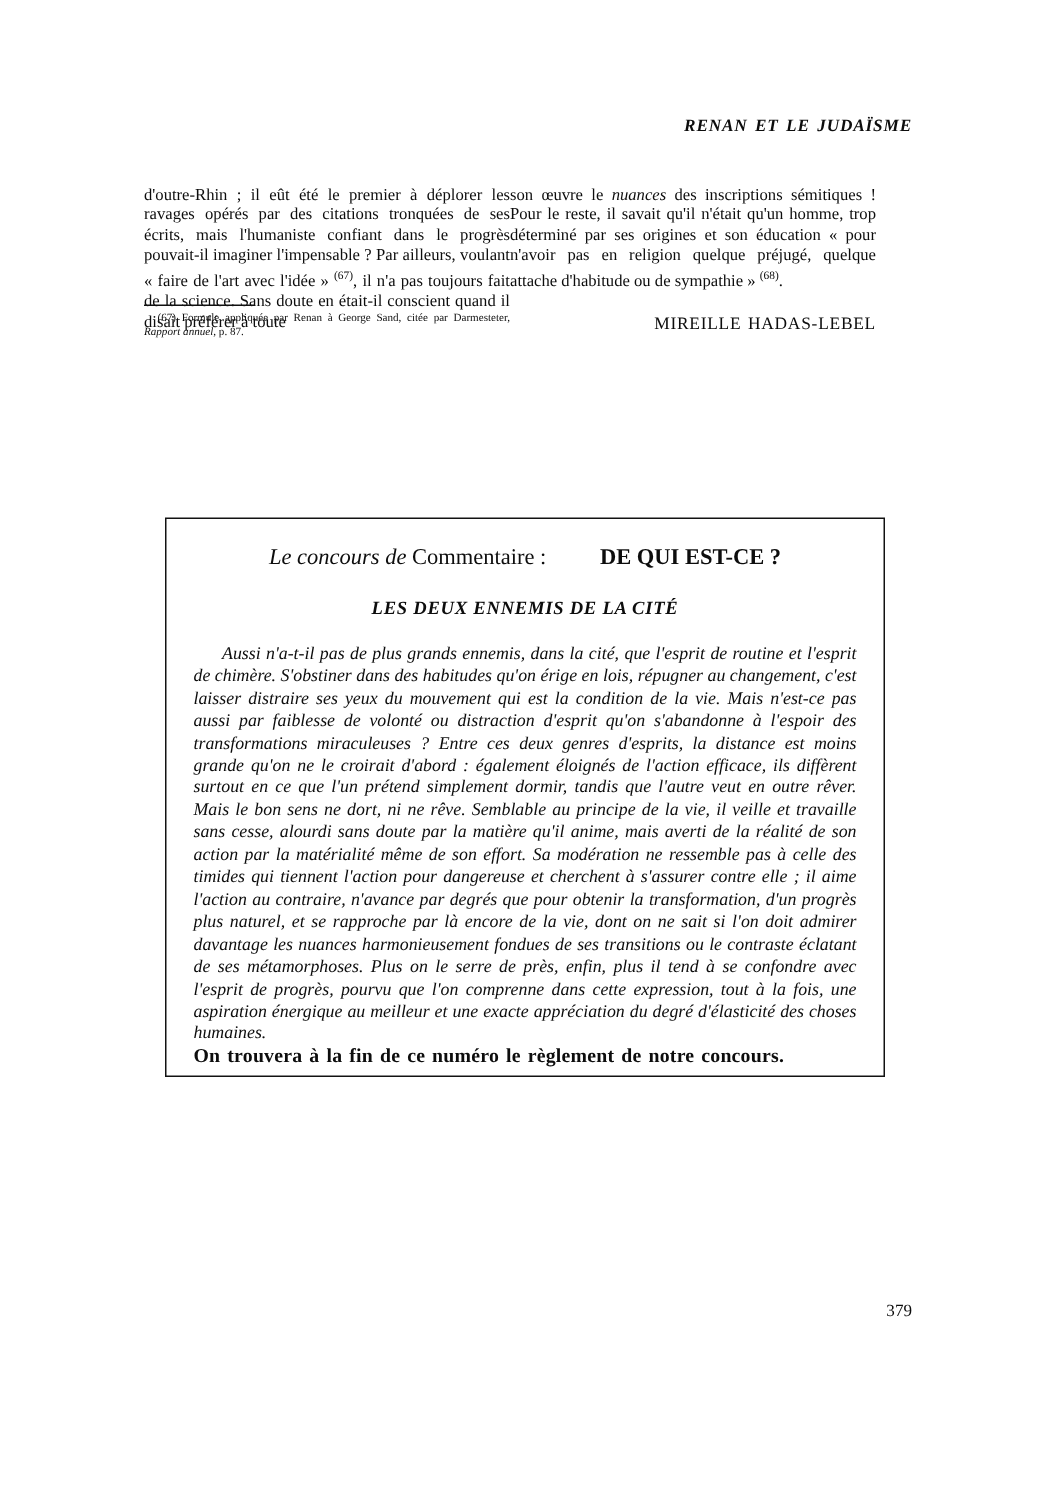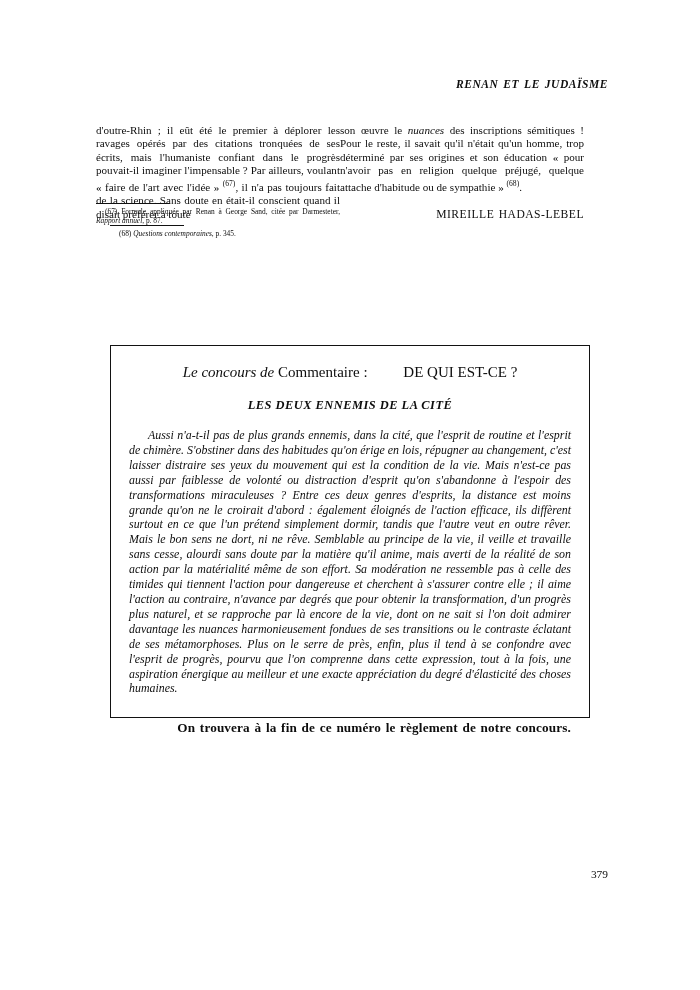--- a/index.html
+++ b/index.html
@@ -115,43 +115,43 @@
     padding: 14px 18px 0 18px;
   }
   .box-title {
     text-align: center;
     font-size: 15px;
     margin: 4px 0 0 0;
     white-space: nowrap;
   }
   .box-title .ital { font-style: italic; }
   .box-title .plain { font-style: normal; text-align: right; }
-  .box-title .bold { font-weight: normal; margin-left: 32px; }
+  .box-title .bold { font-weight: bold; margin-left: 32px; }
   .box-subtitle {
     text-align: center;
     font-style: italic;
     font-weight: bold;
     font-size: 12.4px;
     letter-spacing: 0.5px;
     margin: 17px 0 0 0;
   }
   .box-body {
     margin: 15px 0 0 0;
     font-style: italic;
     font-size: 11.9px;
     line-height: 14.9px;
     text-align: justify;
     text-indent: 19px;
     hyphens: none;
   }
   .box-closing {
-    margin: 24px 0 0 0;
+    margin: 0 0 0 0;
     font-weight: bold;
     font-size: 13.2px;
-    text-align: right;
+    text-align: left;
     letter-spacing: 0.15px;
     word-spacing: 1.2px;
   }
 
   
   .folio {
     position: absolute;
     left: 96px;
     top: 868px;
     width: 512px;
@@ -179,24 +179,20 @@
 
   </div>
 
   <div class="footnotes">
 
     <div class="fn-col left">
       <div class="fn-rule"></div>
       <p class="fn-text"><span class="indent">(67)</span> <span>Formule appliquée par Renan à George Sand, citée par Darmesteter, </span><i>Rapport annuel</i><span>, p. 87.</span></p>
     </div>
 
-    <div class="fn-col right">
-      <div class="fn-rule"></div>
-      <p class="fn-text"><span class="indent">(68)</span> <i>Questions contemporaines</i><span>, p. 345.</span></p>
-    </div>
 
   </div>
 
   <div class="contest-box">
     <div class="box-inner">
 
       <div class="box-title"><span class="ital">Le concours de</span><span class="plain"> Commentaire : </span><span class="bold">DE QUI EST-CE ?</span></div>
 
       <div class="box-subtitle">LES DEUX ENNEMIS DE LA CITÉ</div>
 

